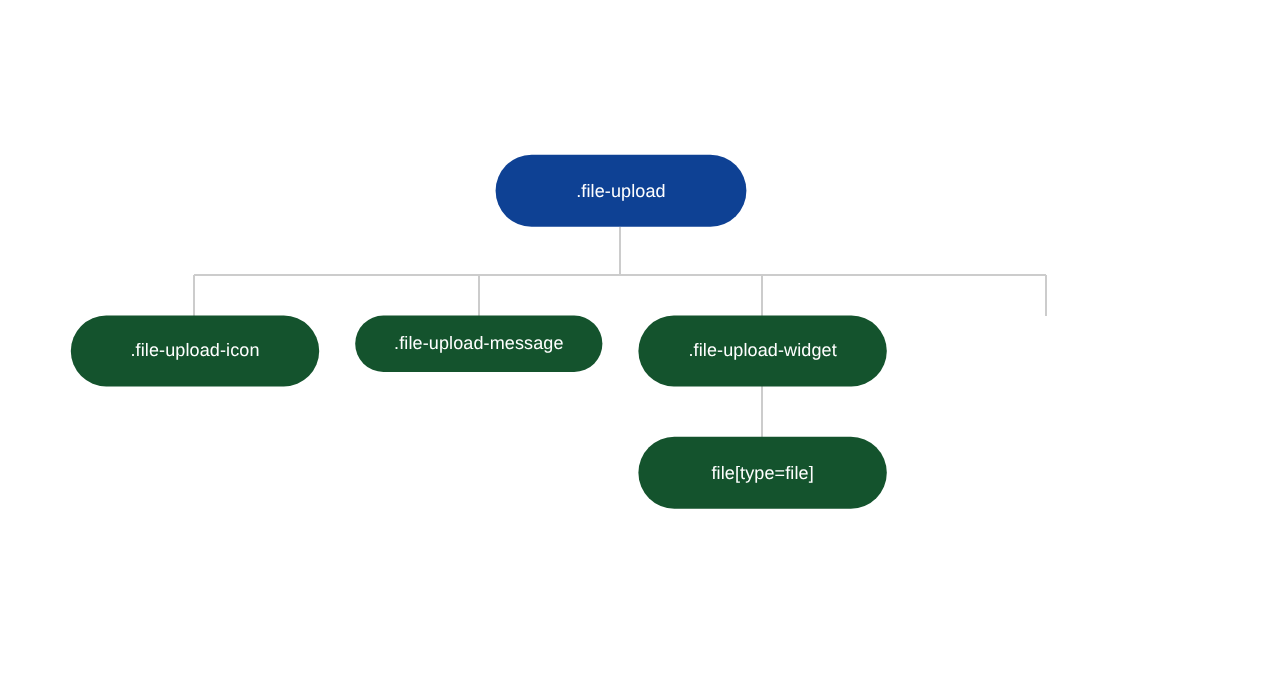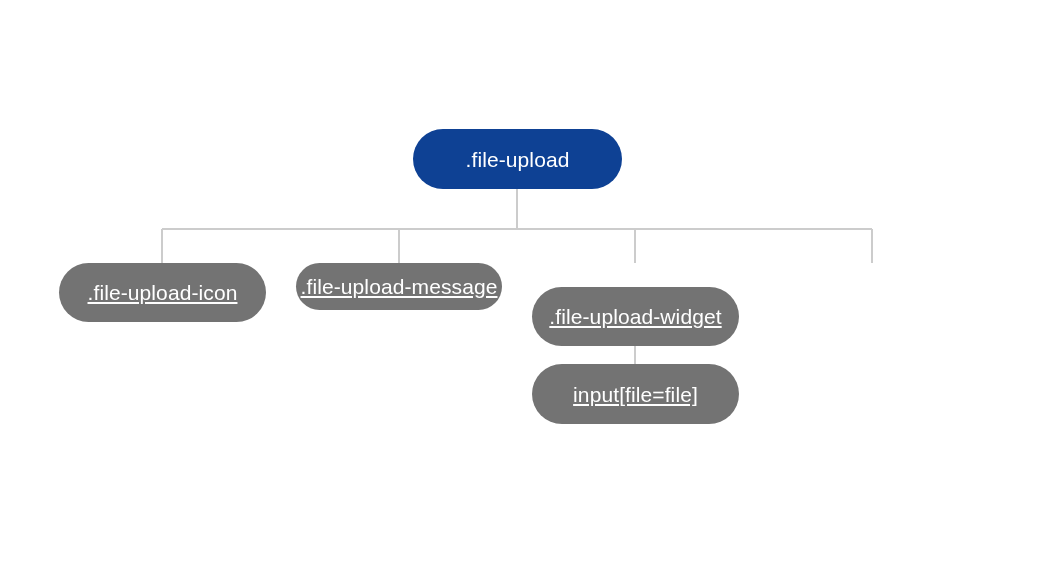--- a/index.html
+++ b/index.html
@@ -28,32 +28,31 @@
     pointer-events: none;
   }
   .node {
     position: absolute;
     box-sizing: border-box;
     display: flex;
     align-items: center;
     justify-content: center;
     border-radius: 30px;
     color: #ffffff;
-    font-size: 21px;
+    font-size: 15px;
     font-weight: 400;
     letter-spacing: 0.1px;
     white-space: nowrap;
     text-align: center;
   }
   .node-root {
     background: #0E4194;
   }
   .node-child {
-    background: #737373;
-    text-decoration: underline;
+    background: #14532d;
   }
   .node-label {
     display: block;
     line-height: 1;
   }
 </style>
 </head>
 <body>
 
 <div id="diagram-canvas">
@@ -75,22 +74,22 @@
   </div>
 
   <div class="node node-child" style="left: 59px; top: 263px; width: 207px; height: 59px;">
     <span class="node-label">.file-upload-icon</span>
   </div>
 
   <div class="node node-child" style="left: 296px; top: 263px; width: 206px; height: 47px;">
     <span class="node-label">.file-upload-message</span>
   </div>
 
-  <div class="node node-child" style="left: 532px; top: 263px; width: 207px; height: 59px; margin-top: 24px;">
+  <div class="node node-child" style="left: 532px; top: 263px; width: 207px; height: 59px;">
     <span class="node-label">.file-upload-widget</span>
   </div>
 
 
   <div class="node node-child" style="left: 532px; top: 364px; width: 207px; height: 60px;">
-    <span class="node-label">input[file=file]</span>
+    <span class="node-label">file[type=file]</span>
   </div>
 
 </div>
 
 </body></html>

